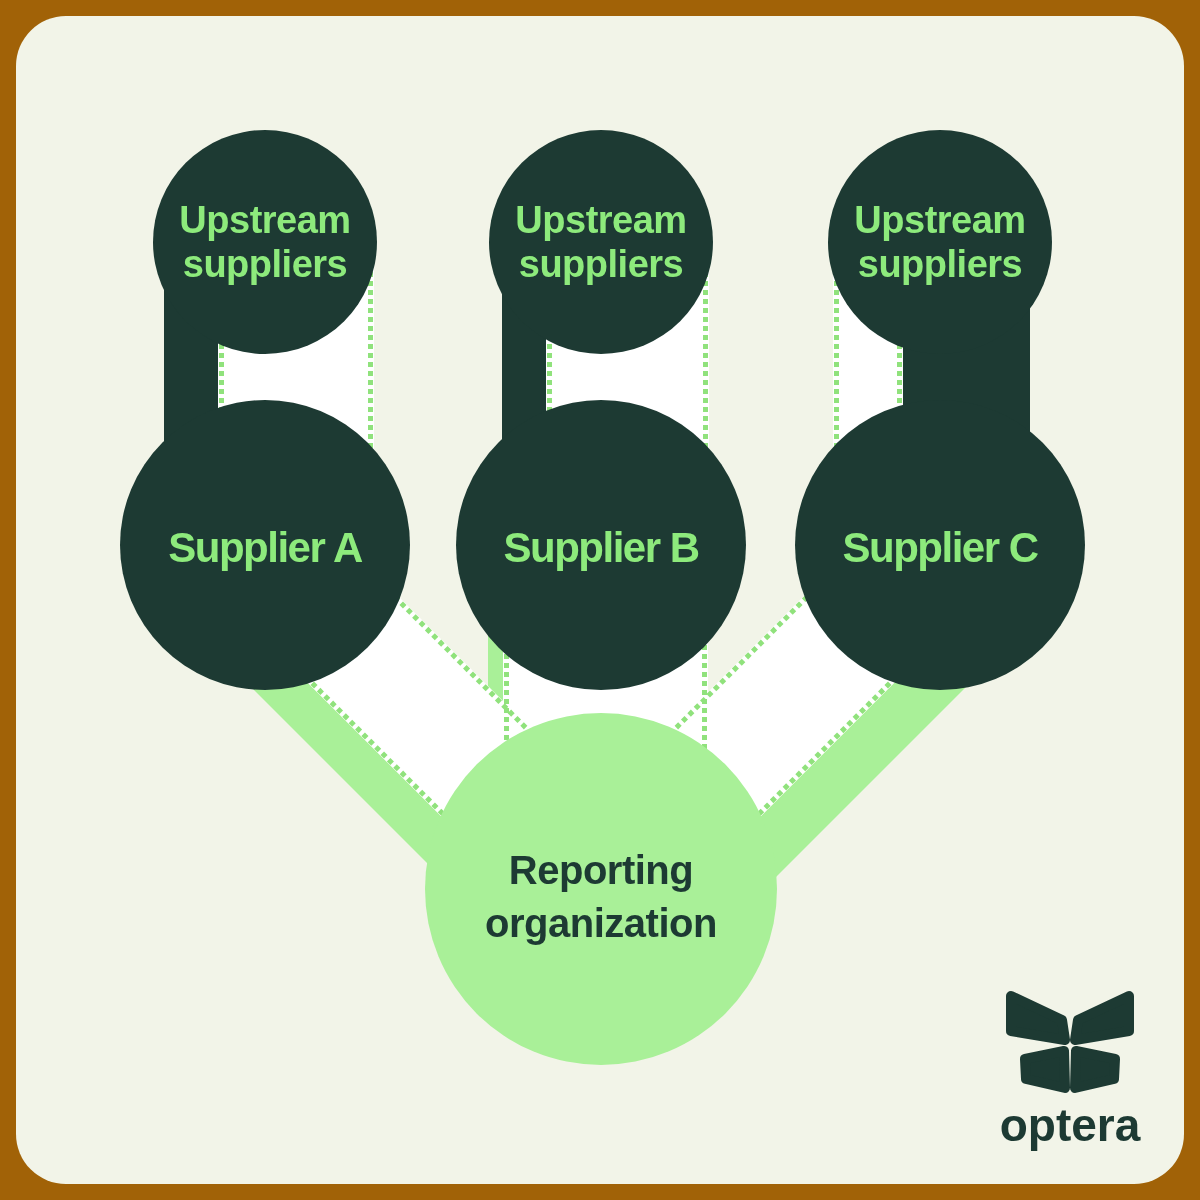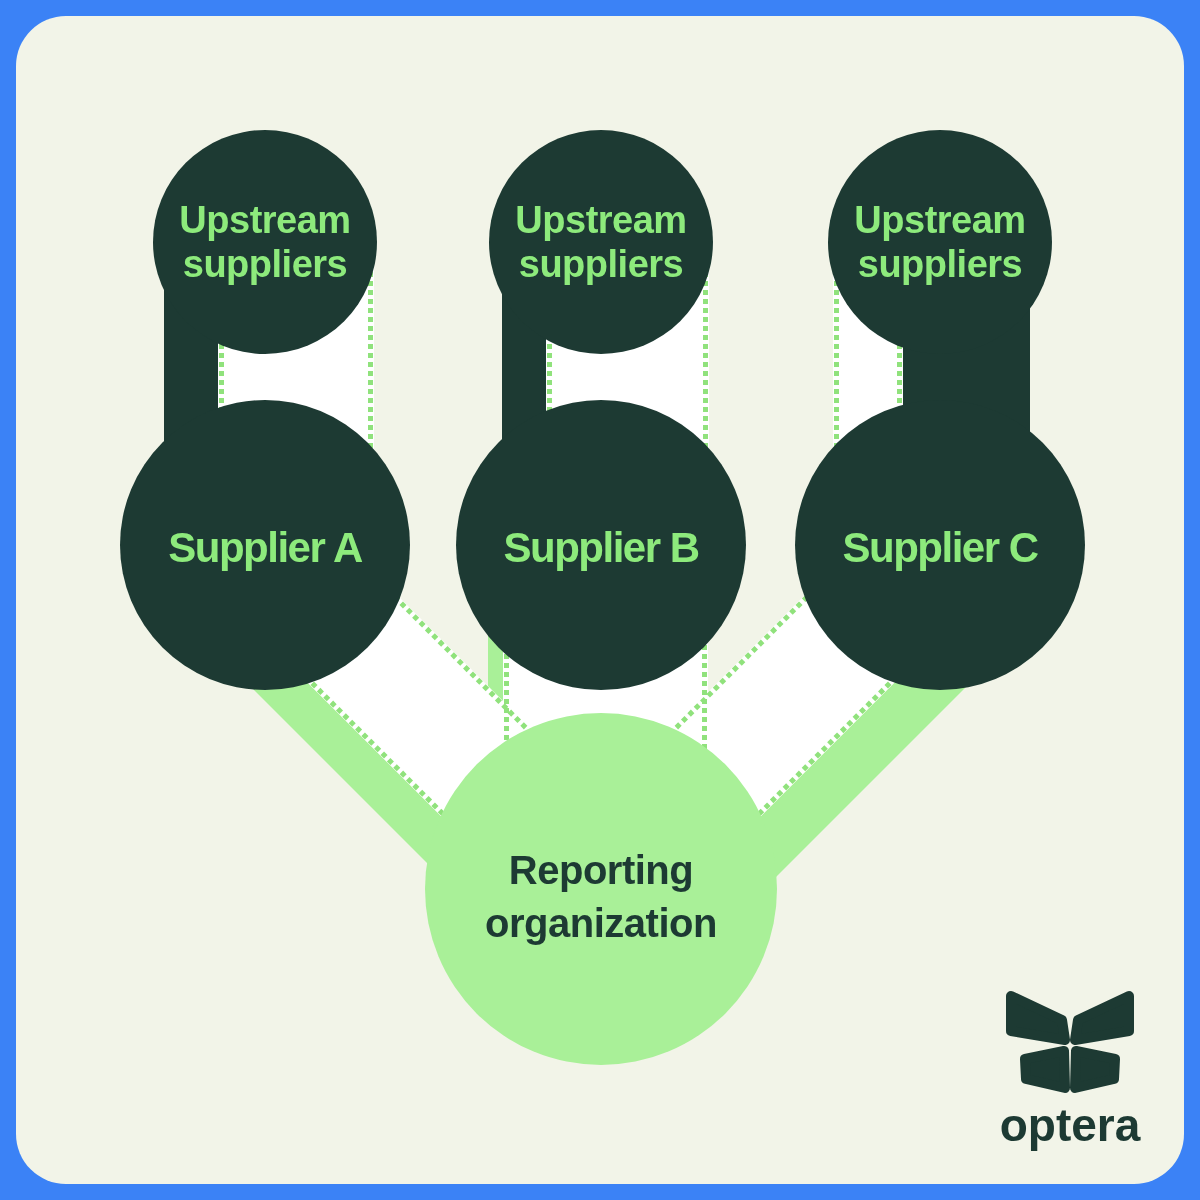--- a/index.html
+++ b/index.html
@@ -4,21 +4,21 @@
 <style>
   :root{
     --dark:#1d3a33;
     --green:#a9f098;
     --dot:#90e27c;
     --label:#8dea7c;
     --cream:#f2f4e8;
     --white:#ffffff;
   }
   html,body{margin:0;padding:0;background:#ffffff;}
-  .stage{width:1200px;height:1200px;position:relative;margin:0 auto;background:#3b82f6;}
+  .stage{width:1200px;height:1200px;position:relative;margin:0 auto;background:#a16207;}
   svg{display:block;}
   .f-dark{fill:var(--dark);}
   .f-green{fill:var(--green);}
   .f-white{fill:var(--white);}
   .f-cream{fill:var(--cream);}
   .dotted{stroke:var(--dot);stroke-width:5;stroke-dasharray:5 4;fill:none;stroke-linecap:butt;}
   text{font-family:"Liberation Sans","DejaVu Sans",sans-serif;font-weight:700;}
   .t-upstream{font-size:38px;fill:var(--label);letter-spacing:-0.5px;}
   .t-supplier{font-size:42px;fill:var(--label);letter-spacing:-1.5px;}
   .t-reporting{font-size:40px;fill:var(--dark);letter-spacing:-0.5px;}

